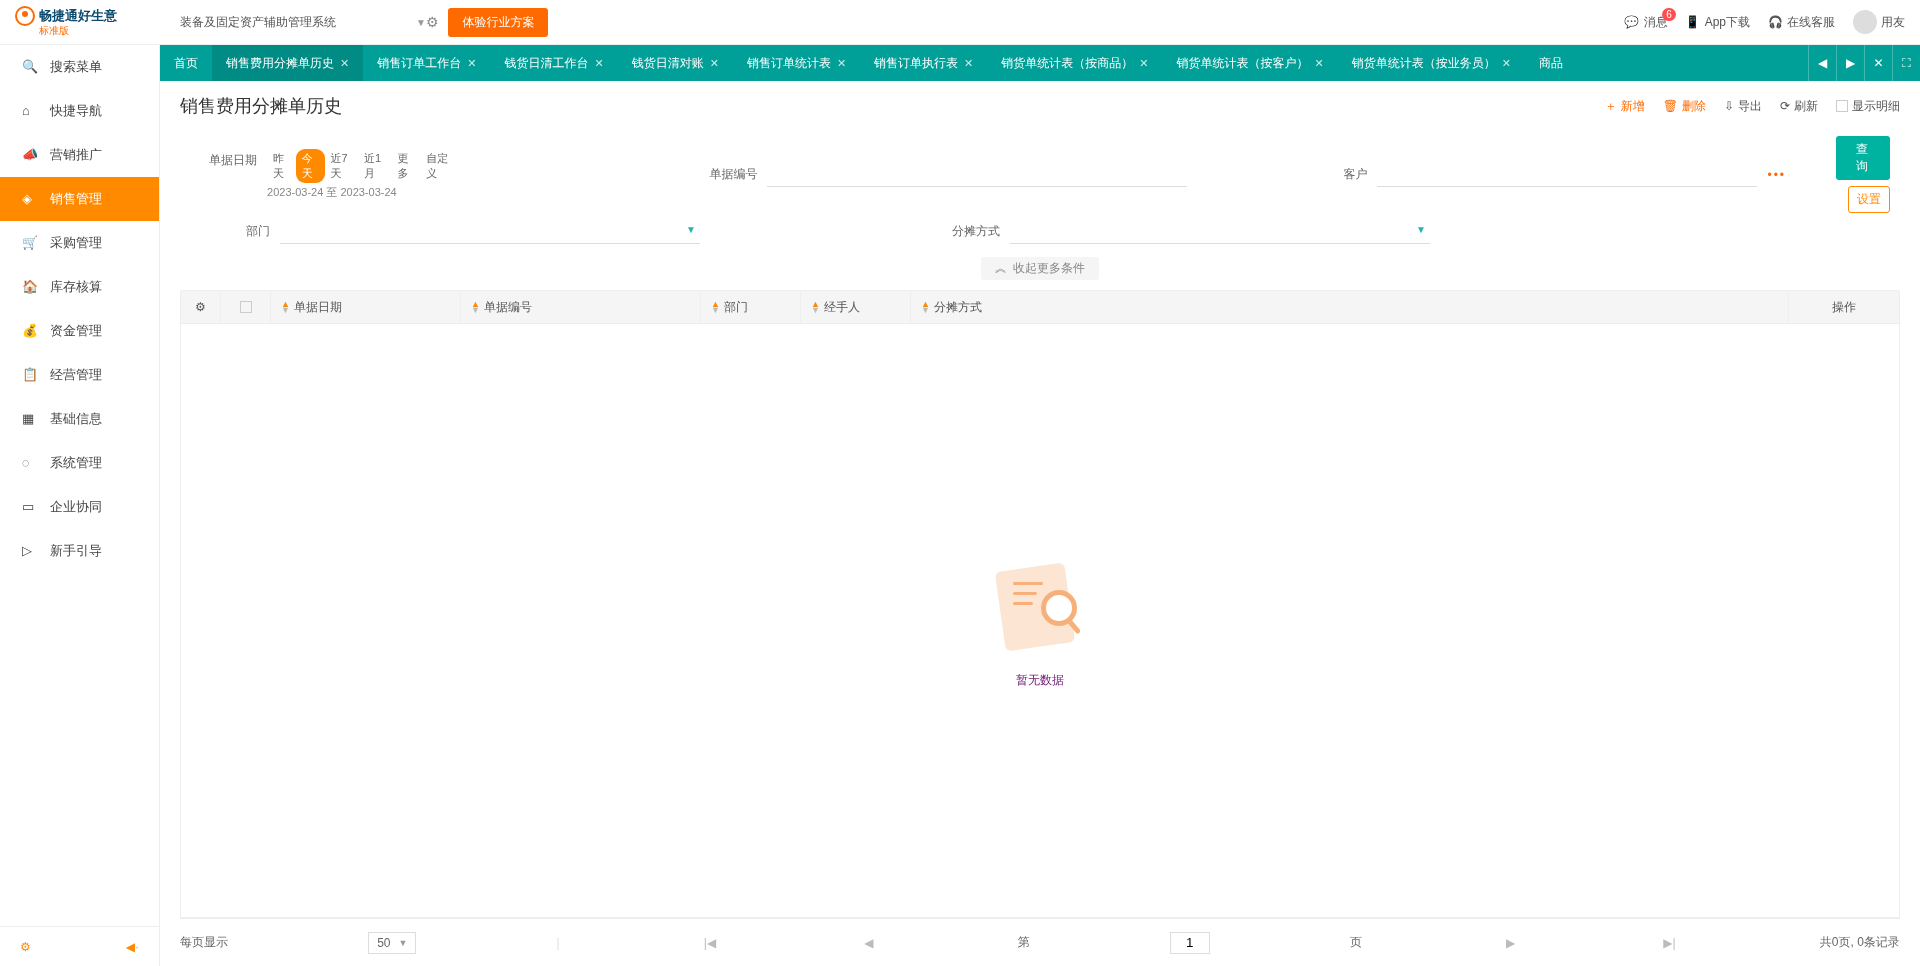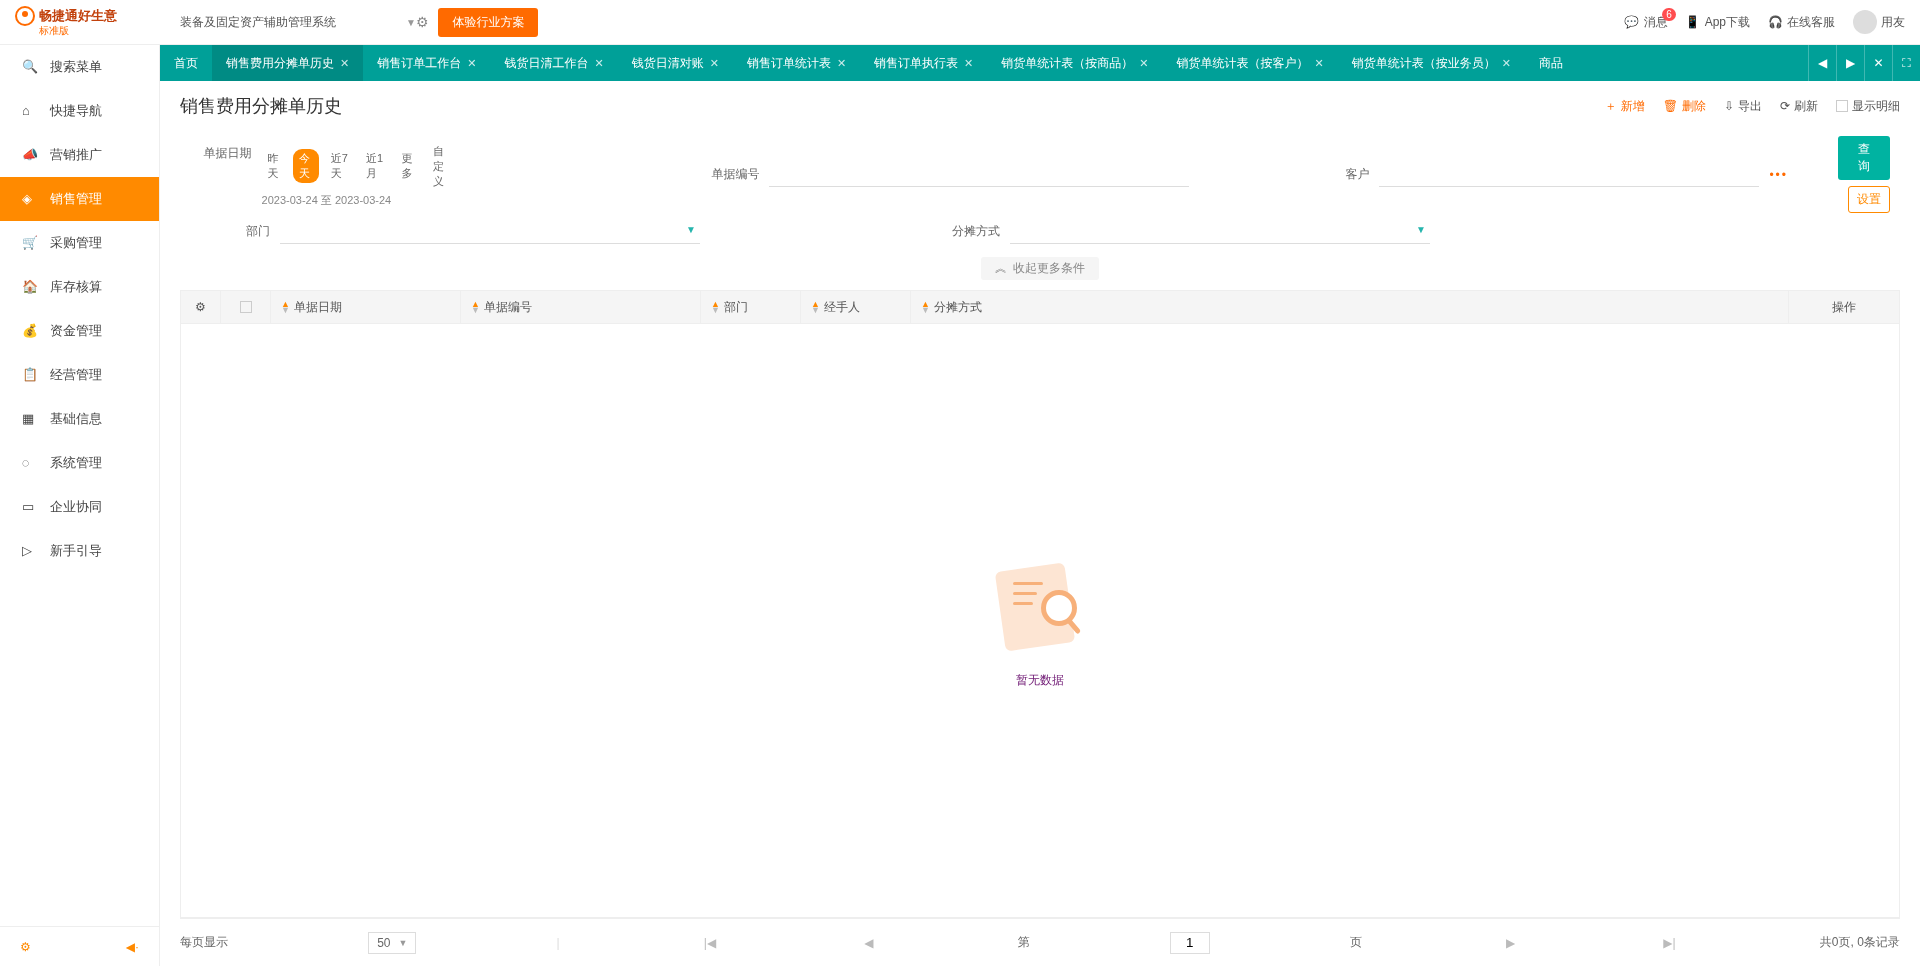--- a/index.html
+++ b/index.html
@@ -2,23 +2,23 @@
 <html><head>
 <meta charset="utf-8">
 <style>
 * { margin:0; padding:0; box-sizing:border-box; font-family:"Microsoft YaHei",Arial,sans-serif; }
 body { background:#fff; font-size:12px; color:#333; overflow:hidden; width:1920px; height:966px; position:relative; }
 .top-bar { height:45px; display:flex; align-items:center; padding:0 15px; border-bottom:1px solid #eee; }
 .logo-area { width:145px; display:flex; flex-direction:column; }
 .logo-row { display:flex; align-items:center; gap:4px; }
 .logo-icon { width:20px; height:20px; border:2px solid #ff6a00; border-radius:50%; position:relative; }
 .logo-icon::after{content:"";position:absolute;width:6px;height:6px;background:#ff6a00;border-radius:50%;top:3px;left:5px;}
-.logo-text { color:#c2410c; font-size:13px; font-weight:bold; }
+.logo-text { color:#0c4a6e; font-size:13px; font-weight:bold; }
 .edition { color:#ff6a00; font-size:10px; margin-left:24px; margin-top:-2px;}
-.sys-select { margin-left:20px; display:flex; align-items:center; color:#555; }
+.sys-select { margin-left:20px; display:flex; align-items:center; gap:10px; color:#555; }
 .sys-select .caret { color:#999; font-size:10px; margin-left:70px; }
 .gear-btn { color:#888; font-size:14px; cursor:pointer; }
 .orange-btn { background:#ff6a00; color:#fff; padding:6px 14px; border-radius:3px; font-size:12px; margin-left:10px; cursor:pointer; }
 .top-right { margin-left:auto; display:flex; align-items:center; gap:18px; color:#555; }
 .top-right .item { display:flex; align-items:center; gap:4px; cursor:pointer; position:relative;}
 .badge { position:absolute; top:-6px; right:-8px; background:#ff4d4f; color:#fff; font-size:10px; border-radius:8px; padding:0 4px; line-height:13px;}
 .avatar { width:24px; height:24px; background:#ddd; border-radius:50%; display:inline-block;}
 .layout { display:flex; height:calc(100% - 45px); }
 .sidebar { width:160px; background:#fff; border-right:1px solid #eee; display:flex; flex-direction:column; }
 .side-item { height:44px; display:flex; align-items:center; padding-left:22px; gap:12px; color:#444; cursor:pointer; font-size:13px;}
@@ -38,21 +38,21 @@
 .page-title { font-size:18px; color:#333; font-weight:500;}
 .head-actions { margin-left:auto; display:flex; align-items:center; gap:18px; font-size:12px;}
 .act { display:flex; align-items:center; gap:4px; cursor:pointer; color:#555;}
 .act.orange{ color:#ff6a00;}
 .chk { width:12px; height:12px; border:1px solid #ccc; display:inline-block;}
 .filters { padding:5px 30px 0; }
 .frow { display:flex; align-items:center; min-height:38px; gap:40px;}
 .fgroup { display:flex; align-items:flex-start; }
 .flabel { width:90px; text-align:right; color:#666; padding-right:10px; padding-top:3px; font-size:12px;}
 .date-opts { display:flex; flex-direction:column; }
-.date-btns { display:flex; gap:6px; align-items:center;}
+.date-btns { display:flex; align-items:center;}
 .dbtn { padding:2px 6px; border-radius:9px; font-size:11px; color:#666; cursor:pointer;}
 .dbtn.on { background:#ff8a00; color:#fff;}
 .drange { font-size:11px; color:#888; margin-top:2px;}
 .finput { border:none; border-bottom:1px solid #ddd; width:420px; height:24px; background:transparent; outline:none; font-size:12px;}
 .fselect { position:relative; }
 .fselect .caret{ position:absolute; right:4px; top:4px; color:#26b5ad; font-size:10px;}
 .cust-dots{ color:#ff6a00; letter-spacing:2px; margin-left:-30px; margin-right:10px; cursor:pointer;}
 .qbtn { background:#00b3a1; color:#fff; padding:5px 20px; border-radius:3px; cursor:pointer; font-size:12px;}
 .sbtn { border:1px solid #ff8a00; color:#ff8a00; padding:4px 8px; border-radius:3px; cursor:pointer; font-size:12px; margin-top:6px;}
 .right-btns{ margin-left:auto; display:flex; flex-direction:column; align-items:flex-end; gap:0;}

